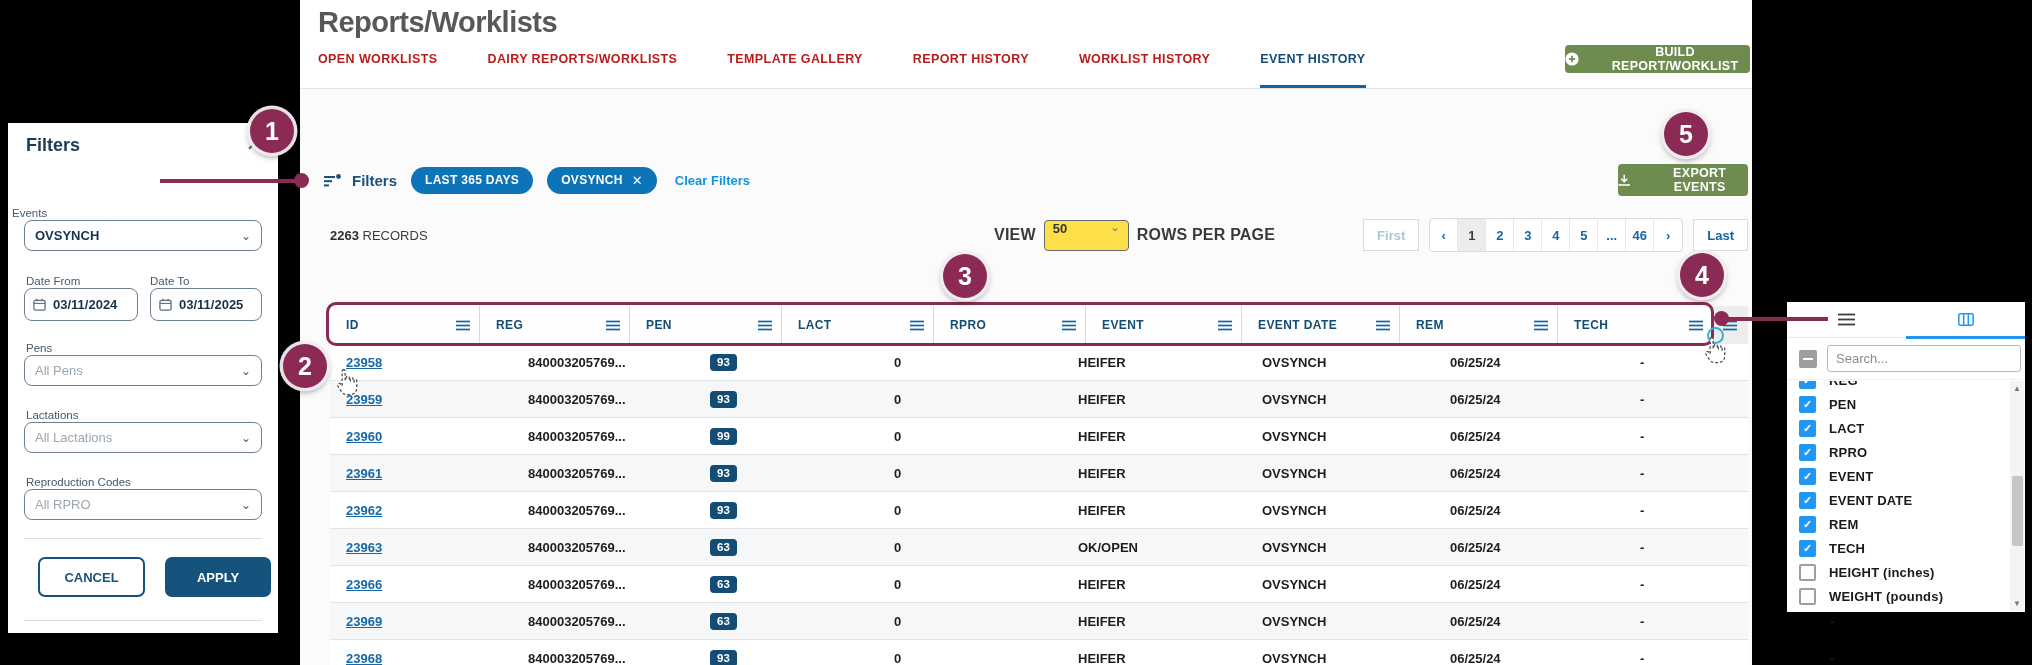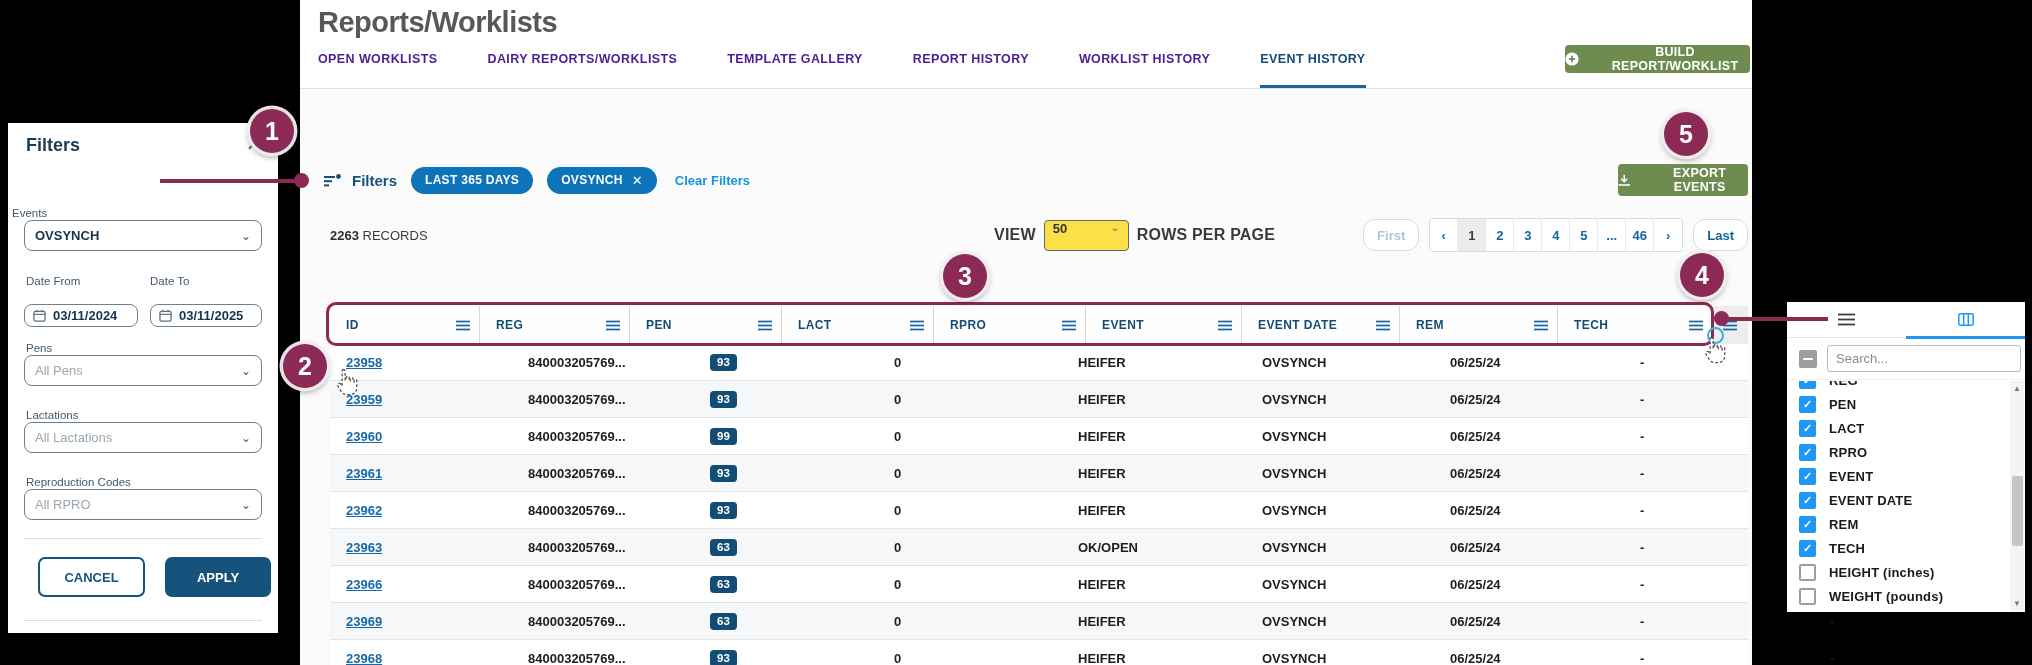--- a/index.html
+++ b/index.html
@@ -11,37 +11,37 @@
   .filter-card { position:absolute; left:8px; top:123px; width:270px; height:510px;
     background:#fff; box-shadow:0 2px 12px rgba(0,0,0,.4); z-index:5; }
   .filter-title { position:absolute; left:18px; top:12px; font-size:18px; font-weight:bold; color:#1c3c55; }
   .filter-close { position:absolute; right:14px; top:10px; font-size:22px; color:#6b6b6b; cursor:pointer; line-height:1; font-weight:300;}
   .f-label { position:absolute; font-size:11.5px; color:#42596c; }
   .f-select { position:absolute; height:31px; left:16px; right:16px; border:1.5px solid #6d8091;
     border-radius:8px; display:flex; align-items:center; padding:0 10px; background:#fff; }
   .f-select .val { font-size:13px; font-weight:bold; color:#14344e; }
   .f-select .ph  { font-size:13px; color:#9aa7b1; }
   .f-select .chev { margin-left:auto; color:#44617a; font-size:12px; }
-  .f-date { position:absolute; height:23px; border:1.5px solid #6d8091; border-radius:8px;
-    display:flex; align-items:center; gap:7px; padding:0 8px; background:#fff;margin-top:16px; }
+  .f-date { position:absolute; height:33px; border:1.5px solid #6d8091; border-radius:8px;
+    display:flex; align-items:center; gap:7px; padding:0 8px; background:#fff; }
   .f-date .val { font-size:13px; font-weight:bold; color:#14344e; }
   .f-hr { position:absolute; left:16px; right:16px; height:1px; background:#ddd; }
   .btn-cancel { position:absolute; left:30px; top:434px; width:107px; height:40px; background:#fff;
     border:2px solid #15537d; border-radius:7px; color:#15537d; font-weight:bold; font-size:13px;
     display:flex; align-items:center; justify-content:center; cursor:pointer; }
   .btn-apply { position:absolute; left:157px; top:434px; width:106px; height:40px; background:#15537d;
     border:none; border-radius:7px; color:#fff; font-weight:bold; font-size:13px;
     display:flex; align-items:center; justify-content:center; cursor:pointer;text-align:center; }
 
   
   .main { position:absolute; left:300px; top:0; width:1452px; height:665px; background:#fff; }
   .main-lower { position:absolute; top:89px; left:0; right:0; bottom:0; background:#fbfbfc; }
   .page-title { position:absolute; left:18px; top:6px; font-size:29px; font-weight:bold; color:#57585a; letter-spacing:-0.5px; }
   .tabbar { position:absolute; left:18px; top:52px; display:flex; gap:50px; height:36px; }
-  .tab { font-size:12.5px; font-weight:bold; color:#4c1d95; letter-spacing:.4px; padding-bottom:14px; cursor:pointer; white-space:nowrap; }
+  .tab { font-size:12.5px; font-weight:bold; color:#b91c1c; letter-spacing:.4px; padding-bottom:14px; cursor:pointer; white-space:nowrap; }
   .tab.active { color:#134c74; border-bottom:3px solid #1566a0; }
   .tab-divider { position:absolute; top:88px; left:0; right:0; height:1px; background:#e3e3e3; }
   .btn-green { position:absolute; background:#6e8c50; border:none; border-radius:4px; color:#fff;
     font-weight:bold; font-size:12.5px; letter-spacing:.3px; display:flex; align-items:center; gap:21px;
     justify-content:center; cursor:pointer; }
   #build-btn { right:2px; top:45px; width:185px; height:28px; }
   #export-btn { left:1318px; top:164px; width:130px; height:32px; }
 
   .toolbar { position:absolute; left:23px; top:164px; height:32px; display:flex; align-items:center; }
   .filters-word { font-size:15px; font-weight:bold; color:#15527c; margin-left:10px; }
@@ -53,21 +53,21 @@
   .records-row { position:absolute; left:30px; right:4px; top:218px; height:34px; display:flex; align-items:center; }
   .records-txt { font-size:13px; color:#3c3c3c; }
   .records-txt b { font-weight:800; color:#2e2e2e; }
   .pag-cluster { margin-left:auto; display:flex; align-items:center; }
   .view-label, .rows-label { font-size:16px; font-weight:bold; color:#3a3a3a; letter-spacing:.2px; }
   .view-select { width:85px; height:31px; border:1.5px solid #5f6a72; border-radius:4px; background:#fde047;
     display:flex; align-items:flex-start; padding:0 8px; margin:0 8px; cursor:pointer; }
   .view-select .v { font-size:13px; font-weight:bold; color:#333; }
   .view-select .chev { margin-left:auto; color:#5a7a92; font-size:11px; }
   .pager { display:flex; align-items:center; gap:10px; margin-left:88px; }
-  .pg-btn { height:32px; padding:0 13px; border:1px solid #d8dce1; border-radius:12px; background:#fff;
+  .pg-btn { height:32px; padding:0 13px; border:1px solid #d8dce1; border-radius:0; background:#fff;
     color:#1566a0; font-weight:bold; font-size:13px; display:flex; align-items:center; justify-content:center; cursor:pointer; }
   .pg-btn.disabled { color:#a9c7dd; cursor:default; }
   .pg-group { display:flex; border:1px solid #d8dce1; border-radius:4px; overflow:hidden; background:#fff; }
   .pg-cell { min-width:28px; height:32px; padding:0 2px; display:flex; align-items:center; justify-content:center;
     color:#1566a0; font-weight:bold; font-size:13px; border-right:1px solid #e6e9ec; cursor:pointer; }
   .pg-cell:last-child { border-right:none; }
   .pg-cell.active { background:#ececec; color:#3b3b3b; cursor:default; }
 
   
   .tbl { position:absolute; left:30px; top:306px; width:1418px; }

